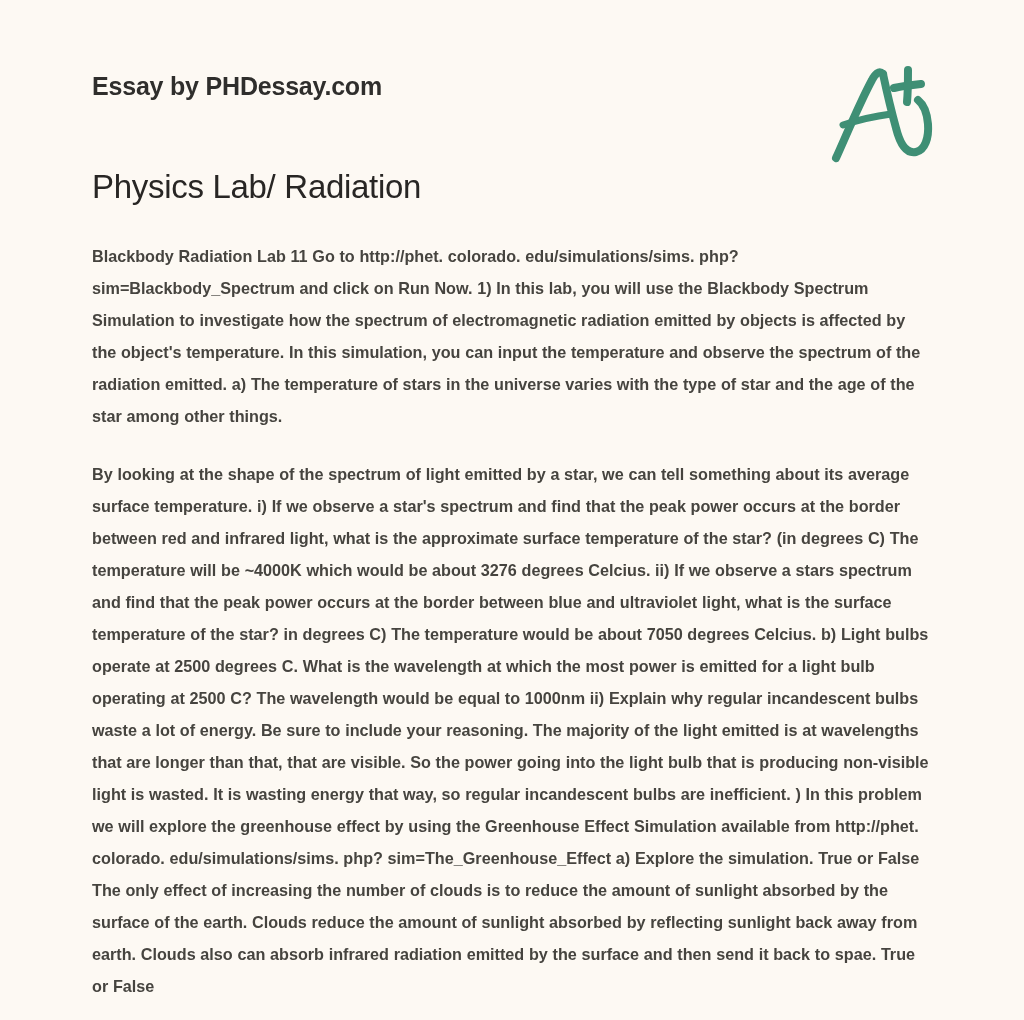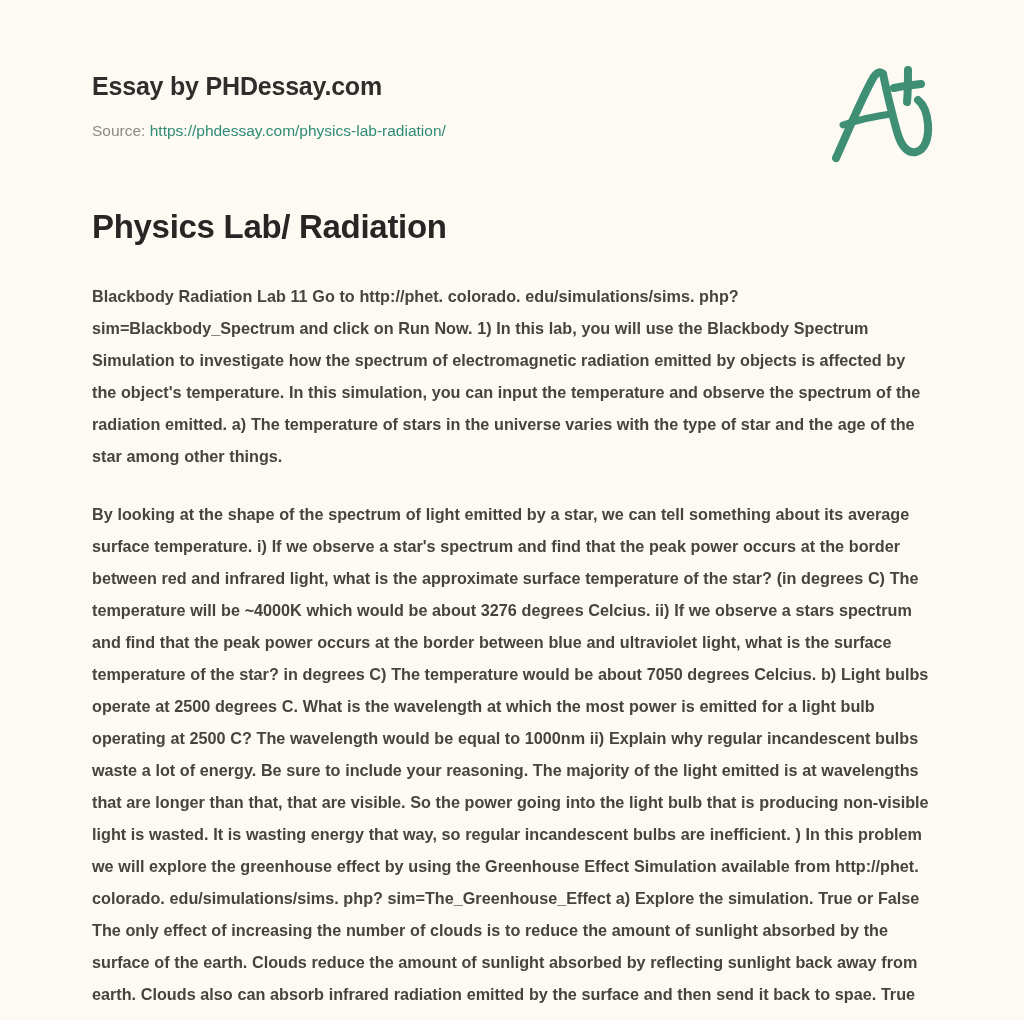--- a/index.html
+++ b/index.html
@@ -69,21 +69,21 @@
     display: block;
     width: 110px;
     height: 104px;
   }
 
   
   .doc-title {
     margin: 0;
     padding: 66px 92px 0 92px;
     font-size: 33px;
-    font-weight: bold;
+    font-weight: normal;
     letter-spacing: -0.3px;
     color: #282624;
     line-height: 1.2;
   }
 
   
   .body-copy {
     padding: 34px 92px 0 92px;
     box-sizing: border-box;
   }
@@ -103,24 +103,20 @@
   }
 </style>
 </head>
 <body>
 
 <div class="page">
 
   <div class="header">
     <div class="brand-line">Essay by PHDessay.com</div>
 
-    <div class="source-line">
-      <span class="source-label">Source:</span>
-      <a class="source-url" href="#">https://phdessay.com/physics-lab-radiation/</a>
-    </div>
 
     <div class="logo">
       <svg viewBox="0 0 110 104" xmlns="http://www.w3.org/2000/svg">
         <g fill="none" stroke="#3f8f75" stroke-linecap="round" stroke-linejoin="round">
 
           <path d="M8 96 C 18 74, 32 40, 44 18 C 47 12, 51 8, 55 12" stroke-width="8"></path>
 
           <path d="M55 12 C 58 26, 63 48, 68 66 C 72 82, 78 92, 88 90
                    C 97 88, 101 76, 100 62 C 99 50, 95 42, 90 38" stroke-width="8"></path>
 

